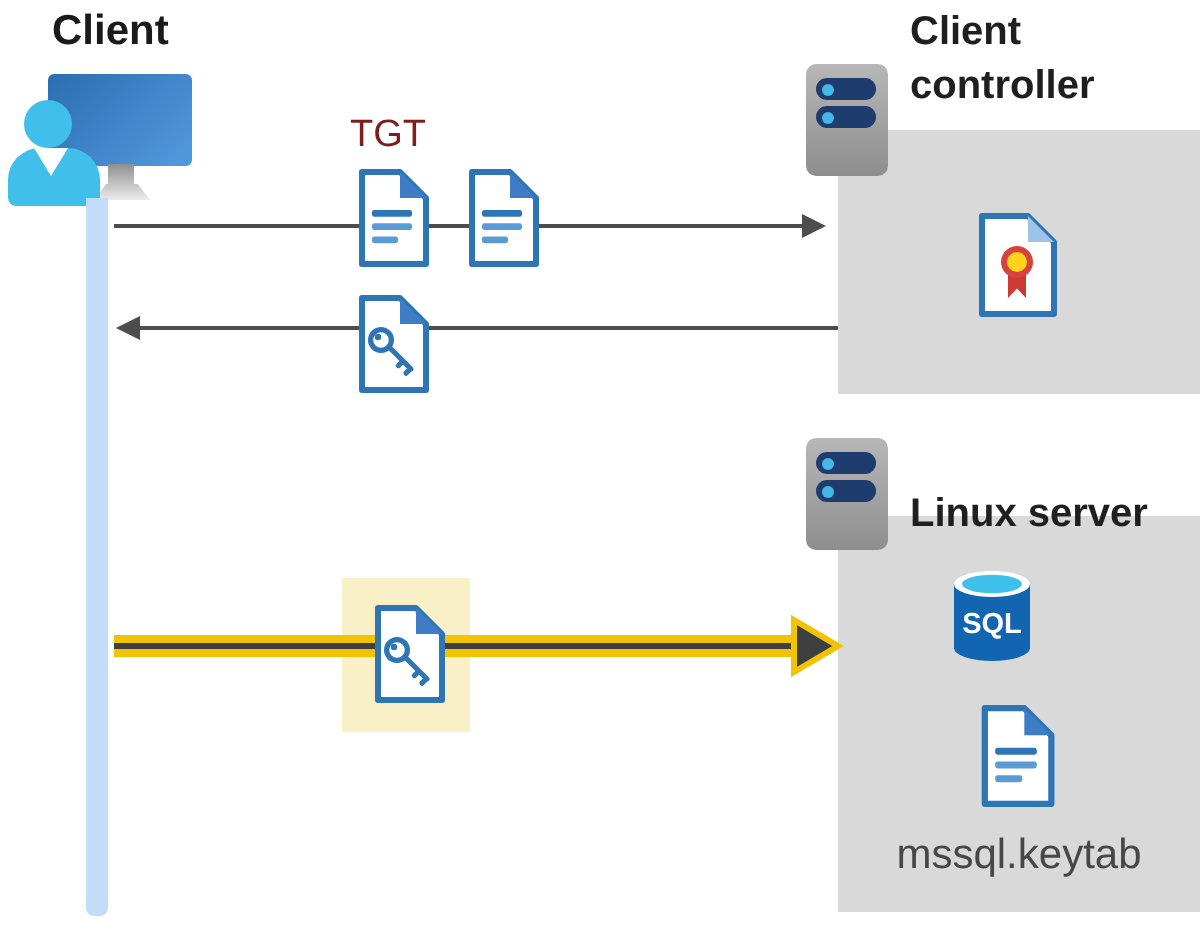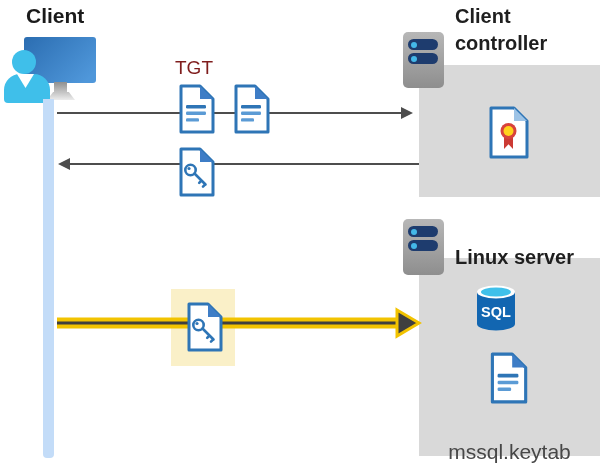--- a/index.html
+++ b/index.html
@@ -10,21 +10,21 @@
   .abs { position:absolute; }
 
   
   .client-label { left:26px; top:4px; font-size:21px; font-weight:bold; color:#1a1a1a; }
   .ticket-label { top:57px; width:52px; text-align:center; font-size:19px; color:#7f1d1d; }
   .tgt-label { left:168px; }
   .spn-label { left:223px; }
   .node-title { font-size:20px; font-weight:bold; color:#1f1f1f; line-height:27px; }
   .dc-title   { left:455px; top:3px;   width:122px; }
   .lx-title   { left:455px; top:226px; width:145px;margin-top:18px; }
-  .keytab-label { left:419px; top:416px; width:181px; text-align:center; font-size:21px; color:#474747;margin-top:24px; }
+  .keytab-label { left:419px; top:416px; width:181px; text-align:center; font-size:21px; color:#474747; }
 
   
   .gray-box { background:#D9D9D9; }
   .dc-box { left:419px; top:65px;  width:181px; height:132px; }
   .lx-box { left:419px; top:258px; width:181px; height:198px; }
 
   
   .highlight { left:171px; top:289px; width:64px; height:77px; background:#FAF0C8; z-index:1; }
 
   

